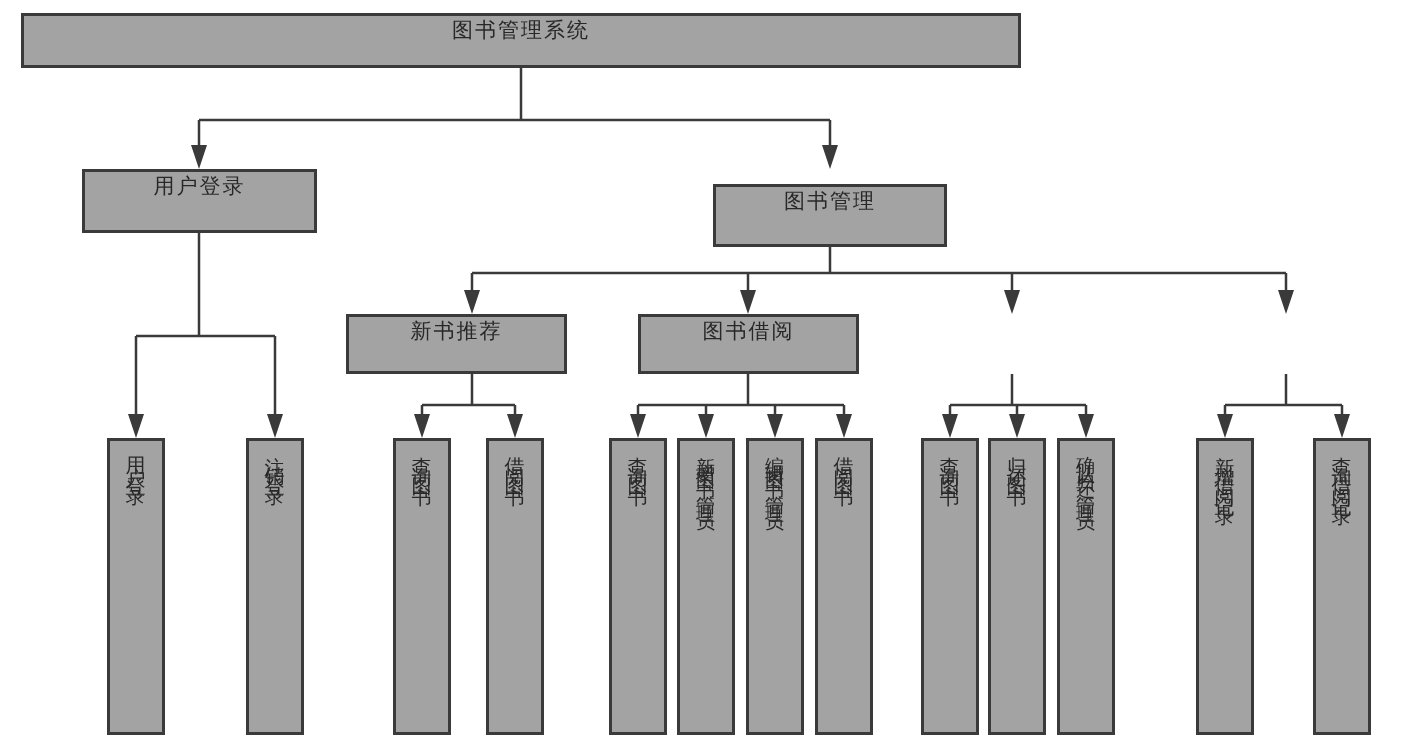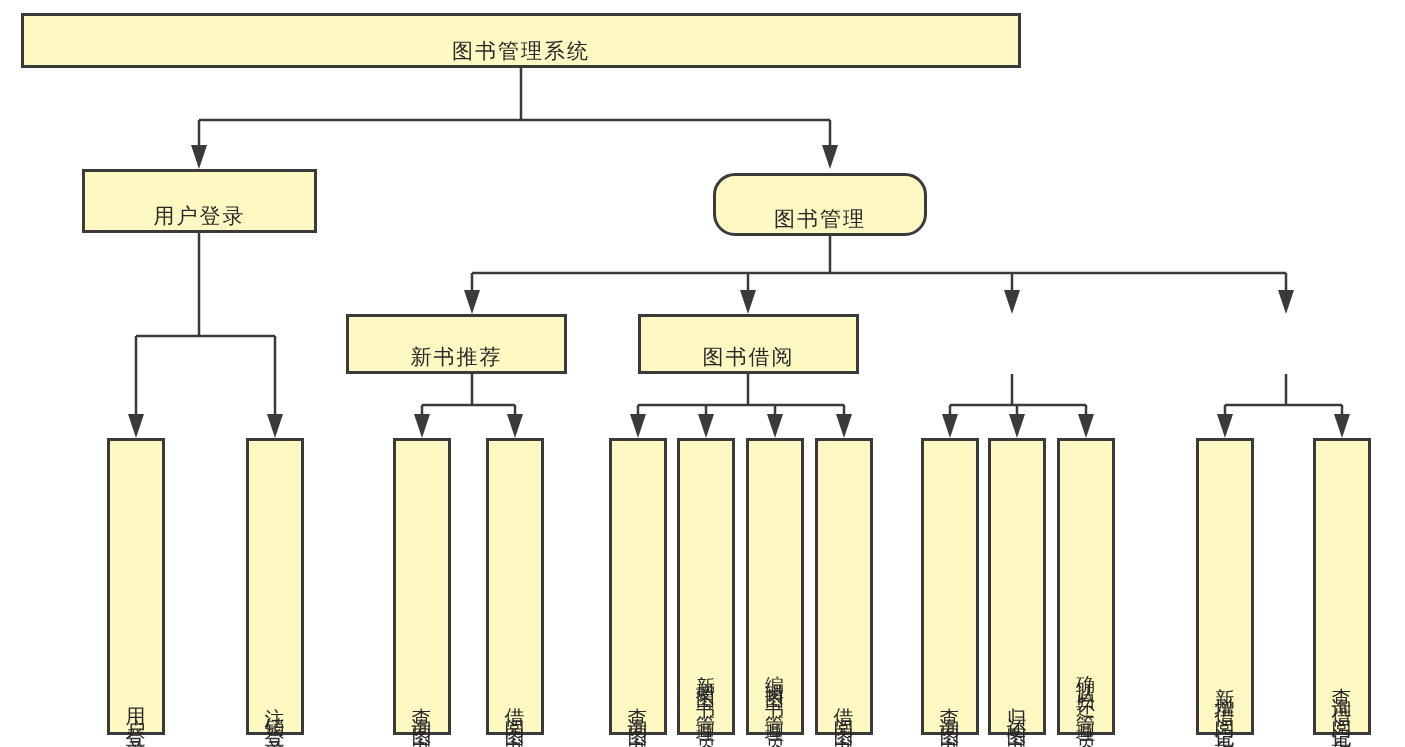--- a/index.html
+++ b/index.html
@@ -17,24 +17,24 @@
   }
   svg.wires {
     position: absolute;
     left: 0; top: 0;
     width: 1405px; height: 747px;
     z-index: 1;
   }
   .box {
     position: absolute;
     box-sizing: border-box;
-    background: #fef9c3;
+    background: #a3a3a3;
     border: 3px solid #3a3a3a;
     display: flex;
-    align-items: flex-end;
+    align-items: flex-start;
     justify-content: center;
     color: #282828;
     z-index: 2;
   }
   .hlabel {
     font-size: 21px;
     letter-spacing: 2px;
     white-space: nowrap;
   }
   .vlabel {
@@ -107,21 +107,21 @@
     </g>
   </svg>
 
   <div class="box" style="left:21px; top:13px; width:1000px; height:55px;">
     <span class="hlabel">图书管理系统</span>
   </div>
 
   <div class="box" style="left:82px; top:169px; width:235px; height:64px;">
     <span class="hlabel">用户登录</span>
   </div>
-  <div class="box" style="left:713px; top:173px; width:214px; height:63px;border-radius:22px;">
+  <div class="box" style="left:713px; top:184px; width:234px; height:63px;">
     <span class="hlabel">图书管理</span>
   </div>
 
   <div class="box" style="left:346px; top:314px; width:221px; height:60px;">
     <span class="hlabel">新书推荐</span>
   </div>
   <div class="box" style="left:638px; top:314px; width:221px; height:60px;">
     <span class="hlabel">图书借阅</span>
   </div>
 

